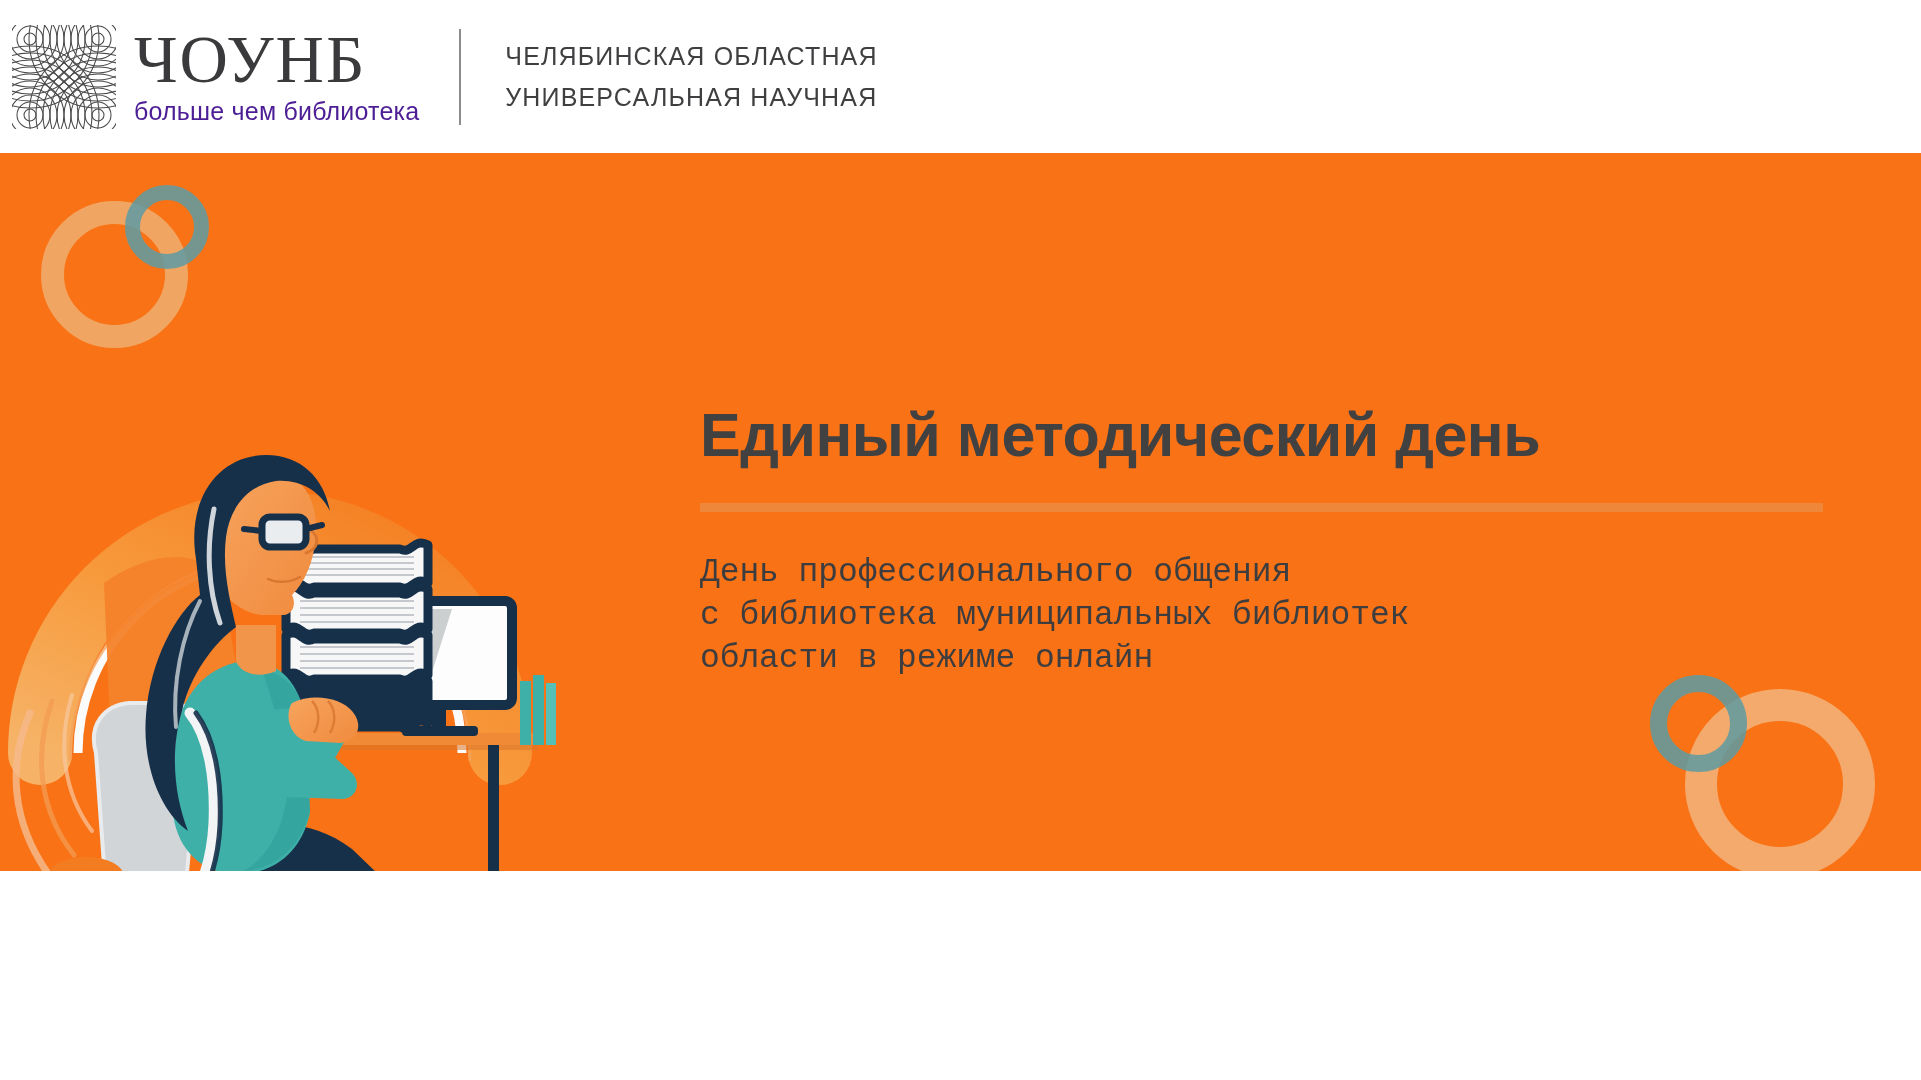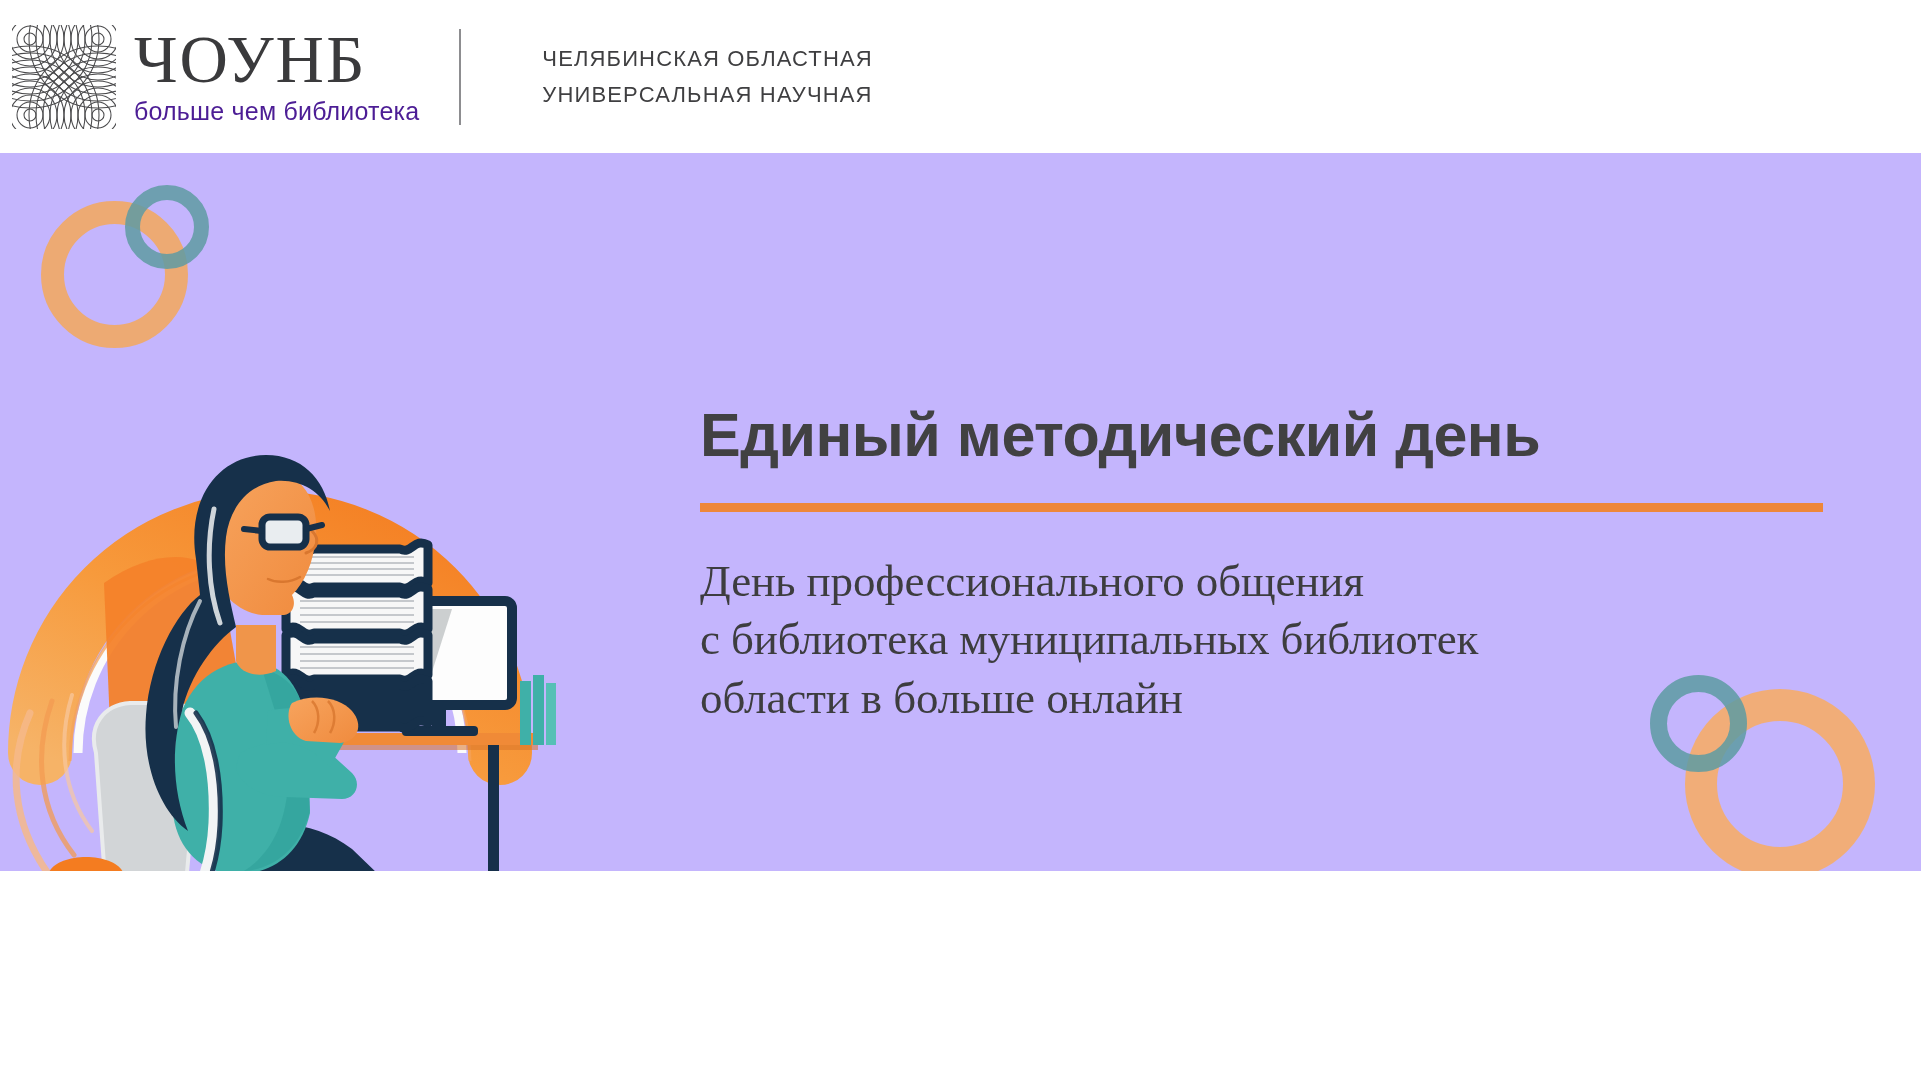--- a/index.html
+++ b/index.html
@@ -66,36 +66,35 @@
   }
   .header-divider {
     width: 2px;
     height: 96px;
     background: #8d8d90;
     margin: 0 44px 0 40px;
     flex: 0 0 2px;
   }
   .org-name {
     font-family: "Liberation Sans", sans-serif;
-    font-size: 22px;
+    font-size: 25px;
     line-height: 1.62;
     letter-spacing: 1.15px;
     color: #3f3f41;
     font-weight: 400;
     white-space: nowrap;
-    margin-left: 37px;
   }
 
   
   .canvas {
     position: absolute;
     left: 0; top: 153px;
     width: 1921px;
     height: 718px;
-    background: #c4b5fd;
+    background: #f97316;
     overflow: hidden;
   }
 
   
   .ring {
     position: absolute;
     border-radius: 50%;
     box-sizing: border-box;
   }
   .ring-tl-orange {
@@ -145,22 +144,22 @@
     white-space: nowrap;
   }
   .rule {
     margin-top: 34px;
     width: 1123px;
     height: 9px;
     background: #EE8739;
   }
   .subtitle {
     margin-top: 40px;
-    font-family: Liberation Serif, serif;
-    font-size: 45px;
+    font-family: Liberation Mono, monospace;
+    font-size: 33px;
     line-height: 1.30;
     color: #3d3d3f;
     letter-spacing: -0.1px;
   }
   .subtitle div { white-space: nowrap; }
 </style>
 </head>
 <body>
 
 <div id="slide">
@@ -423,19 +422,19 @@
 
     <div class="textblock">
 
       <div class="title">Единый методический день</div>
 
       <div class="rule"></div>
 
       <div class="subtitle">
         <div>День профессионального общения</div>
         <div>с библиотека муниципальных библиотек</div>
-        <div>области в больше онлайн</div>
+        <div>области в режиме онлайн</div>
       </div>
 
     </div>
 
   </div>
 </div>
 
 </body></html>

